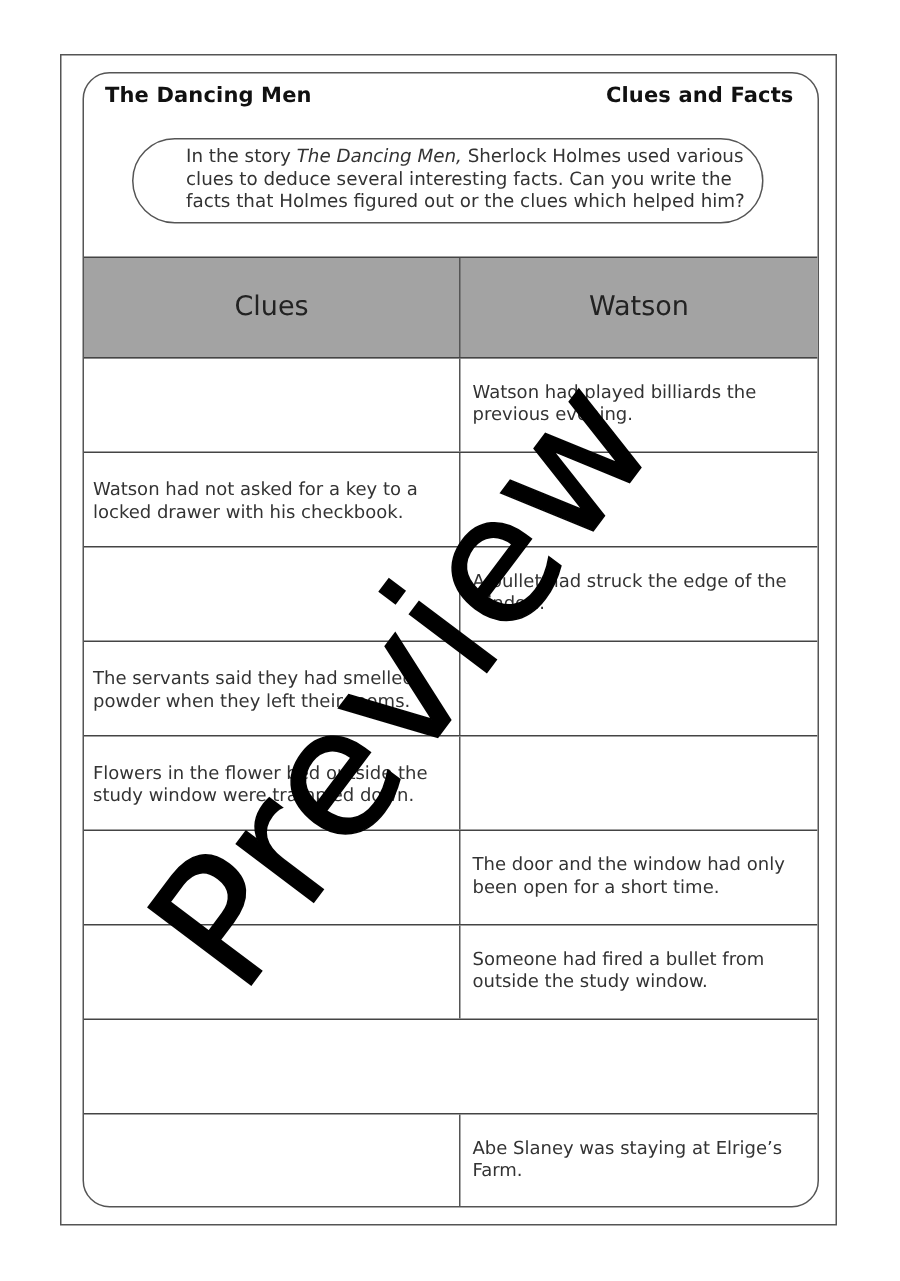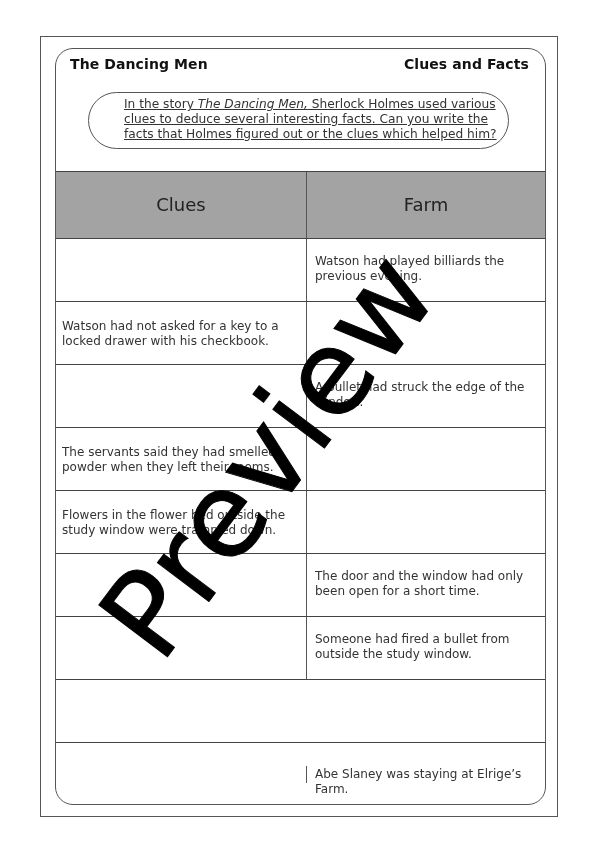--- a/index.html
+++ b/index.html
@@ -60,41 +60,39 @@
       top: 43px;
       width: 421px;
       height: 57px;
       border: 1px solid #555;
       border-radius: 29px;
       box-sizing: border-box;
       padding: 4px 8px 0 35px;
       font-size: 12.2px;
       line-height: 15px;
       color: #333;
-      text-decoration: underline;
     }
     .intro-pill em {
       font-style: italic;
     }
     .table {
       position: absolute;
       left: 0;
       top: 122px;
       width: 100%;
       border-top: 1.5px solid #444;
       box-sizing: border-box;
     }
     .row {
       display: flex;
       border-bottom: 1.2px solid #444;
       box-sizing: border-box;
     }
     .row:last-child {
       border-bottom: none;
-      align-items: center;
     }
     .header-row {
       height: 67px;
       background: #a3a3a3;
     }
     .data-row {
       height: 63px;
     }
     .cell {
       box-sizing: border-box;
@@ -152,21 +150,21 @@
   <div class="title-left">The Dancing Men</div>
   <div class="title-right">Clues and Facts</div>
 
   <div class="intro-pill">
     <span>In the story </span><em>The Dancing Men,</em><span> Sherlock Holmes used various clues to deduce several interesting facts. Can you write the facts that Holmes figured out or the clues which helped him?</span>
   </div>
 
   <div class="table">
     <div class="row header-row">
       <div class="cell left header-cell">Clues</div>
-      <div class="cell right header-cell">Farm</div>
+      <div class="cell right header-cell">Watson</div>
     </div>
 
     <div class="row data-row">
       <div class="cell left data-cell"></div>
       <div class="cell right data-cell">Watson had played billiards the previous evening.</div>
     </div>
     <div class="row data-row">
       <div class="cell left data-cell">Watson had not asked for a key to a locked drawer with his checkbook.</div>
       <div class="cell right data-cell"></div>
     </div>

